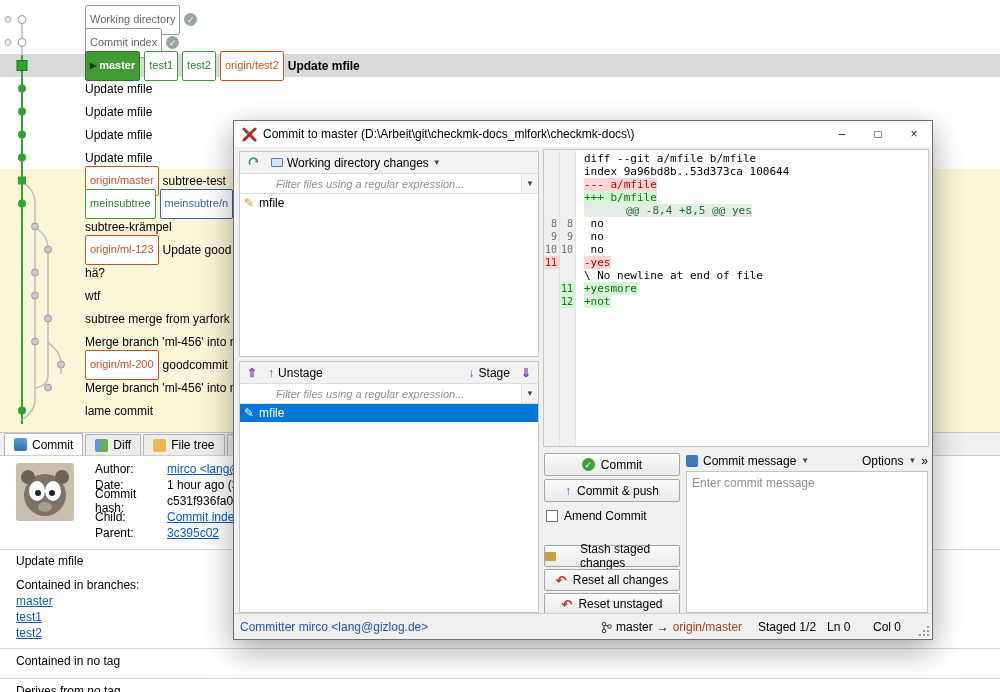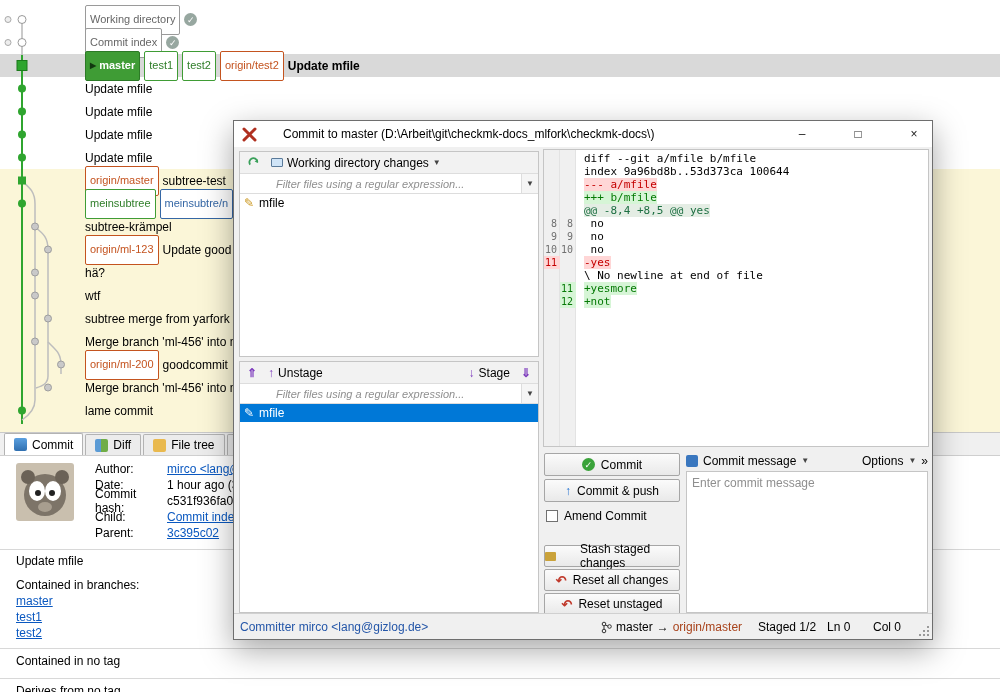--- a/index.html
+++ b/index.html
@@ -53,21 +53,21 @@
   #msg-update { position:absolute; left:16px; top:98px; }
   #contained { position:absolute; left:16px; top:122px; }
   #branch-links { position:absolute; left:16px; top:138px; }
   .blink { display:block; height:16px; color:#0a58c0; text-decoration:underline; }
   #no-tag { position:absolute; left:16px; top:198px; }
   #derives { position:absolute; left:16px; top:228px; }
 
   
   #dialog { position:absolute; left:233px; top:120px; width:700px; height:520px; background:#f0f0f0;
             border:1px solid #6e6e6e; box-shadow:0 10px 30px rgba(0,0,0,.35); z-index:10; }
-  #titlebar { height:26px; background:#fff; display:flex; align-items:center; padding-left:8px;gap:20px; }
+  #titlebar { height:26px; background:#fff; display:flex; align-items:center; padding-left:8px; }
   #title-ic { width:15px; height:15px; margin-right:6px; flex:none; }
   #title-text { flex:1; overflow:hidden; white-space:nowrap; }
   .winbtn { width:36px; height:26px; display:flex; align-items:center; justify-content:center;
             font-size:12px; color:#222; flex:none; }
 
   .panel { position:absolute; background:#fff; border:1px solid #c5c5c5; }
   #p-unstaged { left:5px; top:30px; width:300px; height:206px; }
   #p-staged   { left:5px; top:240px; width:300px; height:252px; }
   #p-diff     { left:309px; top:28px; width:386px; height:298px; overflow:hidden; }
 
@@ -93,21 +93,21 @@
 
   .gutter-bg { position:absolute; top:0; bottom:0; width:16px; background:#f0f0f0; border-right:1px solid #e3e3e3; }
   #gut1 { left:0; } #gut2 { left:16px; }
   #diff-lines { position:absolute; left:0; top:2px; right:0;
                 font-family:"DejaVu Sans Mono", monospace; font-size:11px; line-height:13px; white-space:pre; }
   .dline { display:flex; height:13px; }
   .gut { width:16px; flex:none; text-align:right; padding-right:3px; font-size:10px; color:#707070; }
   .dtext { margin-left:8px; display:inline-block; }
   .dline.delh .dtext, .dline.del .dtext { background:#ffd6d6; color:#c40000; }
   .dline.addh .dtext, .dline.add .dtext { background:#d6f5d6; color:#067a06; }
-  .dline.hunk .dtext { background:#e4ede4; color:#1d6f42; }
+  .dline.hunk .dtext { background:#e4ede4; color:#1d6f42;padding-left:42px; }
   .dline.del .gut.old { background:#ffd6d6; color:#c40000; }
   .dline.add .gut.new { background:#d6f5d6; color:#067a06; }
 
   .btn { position:absolute; left:310px; width:136px; height:23px; border:1px solid #a6a6a6; border-radius:2px;
          background:linear-gradient(180deg,#fbfbfb,#e9e9e9); display:flex; align-items:center;
          justify-content:center; gap:6px; }
   #btn-commit { top:332px; } #btn-push { top:358px; }
   #btn-stash { top:424px; height:22px;gap:24px; } #btn-resetall { top:448px; height:22px; } #btn-resetun { top:472px; height:22px; }
   .ic-check { width:13px; height:13px; border-radius:50%; background:#3aa33a; color:#fff; font-size:9px;
               display:inline-flex; align-items:center; justify-content:center; flex:none; }

